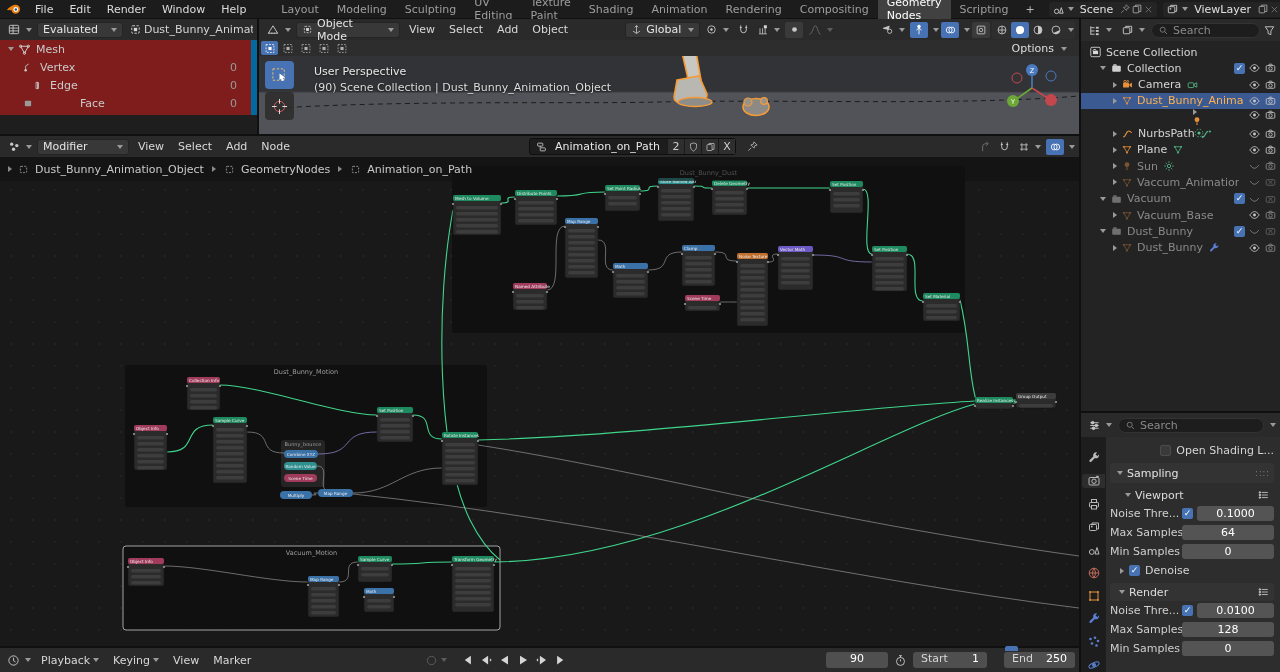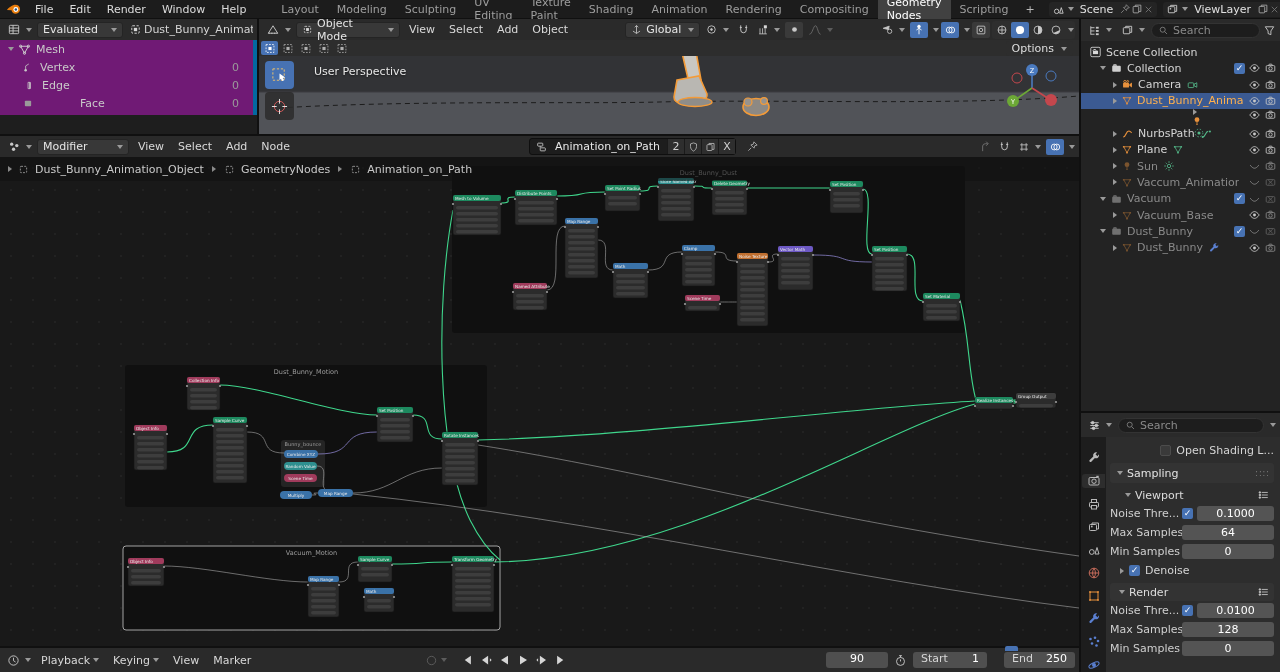--- a/index.html
+++ b/index.html
@@ -23,21 +23,21 @@
   
   .ed-header { background:#2a2a2a; display:flex; align-items:center; gap:2px; padding:0 4px; }
   .menuitem { padding:0 7px; color:#d8d8d8; }
   .dd { display:flex; align-items:center; background:#383838; border:1px solid #242424; border-radius:3px; height:16px; padding:0 5px; color:#e5e5e5; gap:4px; }
   .flat-dd { display:flex; align-items:center; gap:2px; padding:0 3px; }
   .iconbtn { width:18px; height:16px; display:flex; align-items:center; justify-content:center; border-radius:2px; color:#c0c0c0; }
   .iconbtn.blue { background:#4772b3; color:#fff; }
   
   #spreadsheet { left:0; top:19px; width:257px; height:115px; background:#1e1e1e; }
   #ss-header { height:21px; }
-  #ss-body { position:absolute; top:21px; left:0; right:0; bottom:19px; background:#701a75; border-right:4px solid #0369a1; }
+  #ss-body { position:absolute; top:21px; left:0; right:0; bottom:19px; background:#7f1d1d; border-right:6px solid #0369a1; }
   #ss-colarea { position:absolute; top:21px; left:133px; right:0; bottom:19px; background:#1a1a1a; border-left:1px solid #2c2c2c; }
   .ss-row { display:flex; align-items:center; height:18px; padding-left:8px; color:#c9c9c9; }
   .ss-row .cnt { margin-left:auto; margin-right:14px; color:#9a9a9a; }
   #ss-footer { position:absolute; left:0; right:0; bottom:0; height:19px; background:#262626; display:flex; align-items:center; justify-content:flex-end; color:#9f9f9f; padding-right:10px; gap:8px; }
   #ss-footer .sep { color:#6a6a6a; }
   
   #viewport { left:259px; top:19px; width:820px; height:115px; background:#303134; }
   #vp-toolrow { position:absolute; left:0; top:21px; right:0; height:16px; background:#2d2d2d; display:flex; align-items:center; padding:0 2px; }
   .selmode { width:17px; height:14px; margin-right:1px; display:flex; align-items:center; justify-content:center; border-radius:2px; }
   .selmode.active { background:#4772b3; }
@@ -215,21 +215,21 @@
       </div>
       <div id="ss-rows">
           <div class="ss-row" style="padding-left: 22px;">
             <svg width="12" height="11" viewBox="0 0 14 14" fill="none" stroke="#c8c8c8">
               <path d="M4 10.5V5l4-2.5"></path>
               <circle cx="4" cy="10.5" r="1.6" fill="#c8c8c8" stroke="none"></circle>
             </svg>
             <span style="margin-left: 6px;">Vertex</span>
             <span class="cnt">0</span>
           </div>
-          <div class="ss-row" style="padding-left: 24px;">
+          <div class="ss-row" style="padding-left: 32px;">
             <svg width="12" height="11" viewBox="0 0 14 14" fill="none" stroke="#c8c8c8">
               <path d="M4.5 11V3h2.5v8z"></path>
               <path d="M7 3v8" stroke-width="1.8"></path>
             </svg>
             <span style="margin-left: 6px;">Edge</span>
             <span class="cnt">0</span>
           </div>
           <div class="ss-row" style="padding-left: 22px; gap: 40px;">
             <svg width="12" height="11" viewBox="0 0 14 14" fill="none" stroke="#c8c8c8">
               <rect x="3" y="3.5" width="8" height="7" rx="1" fill="#9a9a9a" stroke="none"></rect>
@@ -437,20 +437,21 @@
             <text x="773" y="16.5" text-anchor="middle" fill="#fff">Z</text>
           <circle cx="754" cy="45" r="6" fill="#6ca836"></circle>
             <text x="754" y="47.5" text-anchor="middle" fill="#fff">Y</text>
           <circle cx="792" cy="44" r="6" fill="#c4474d"></circle>
           <circle cx="792" cy="20" r="5" fill="none" stroke="#4a7abf"></circle>
           <circle cx="758" cy="22" r="5" fill="none" stroke="#c4474d"></circle>
         </g>
       </svg>
       <div id="vp-overlay">
         <div class="l1">User Perspective</div>
+        <div class="l2">(90) Scene Collection | Dust_Bunny_Animation_Object</div>
       </div>
       <div id="vp-tools">
         <div class="vptool active">
             <svg width="17" height="17" viewBox="0 0 18 18" fill="none">
               <rect x="2" y="2" width="12" height="12" stroke="#f0c36a" stroke-dasharray="2.4 1.8"></rect>
               <path d="M9 7l6 4-2.6.6L14 14l-2 .8-1.6-2.4L9 14z" fill="#fff"></path>
             </svg>
           </div>
         <div class="vptool">
             <svg width="17" height="17" viewBox="0 0 18 18" fill="none">

